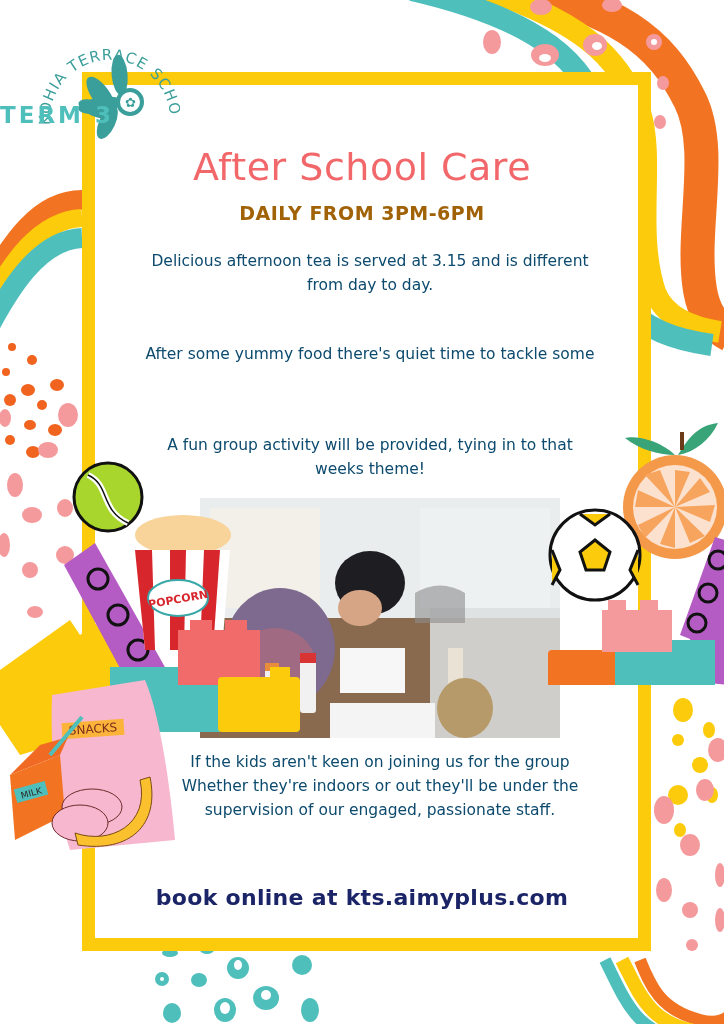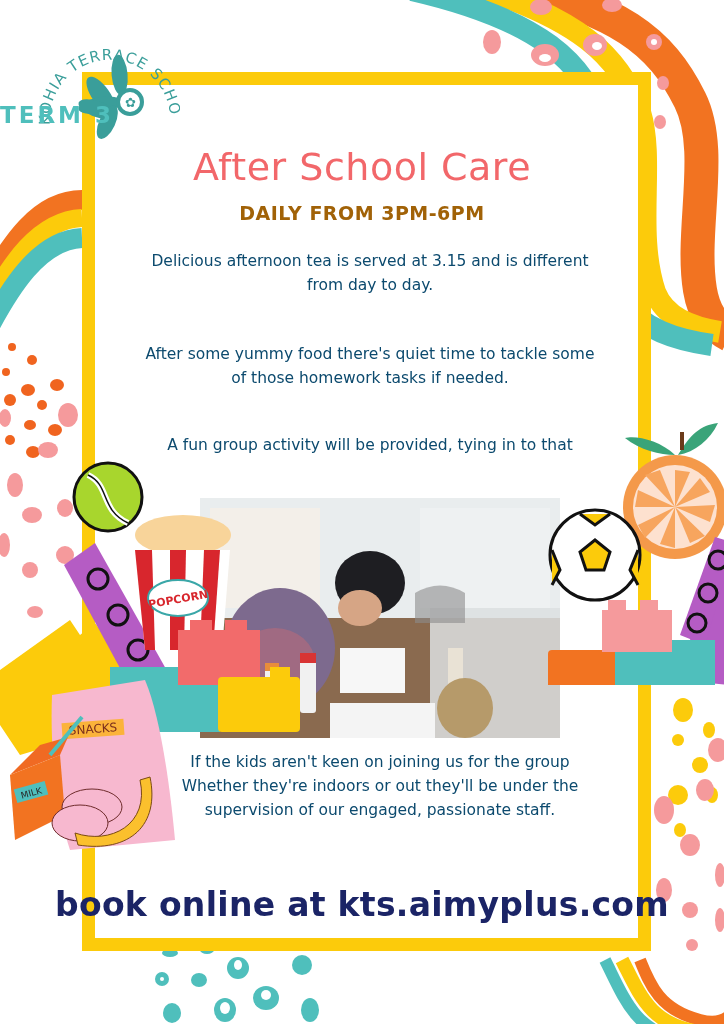--- a/index.html
+++ b/index.html
@@ -26,21 +26,21 @@
     font-family: "DejaVu Sans", sans-serif; font-weight: bold;
     font-size: 19px; color: #a16207; letter-spacing: 0.5px;
   }
   .body-text {
     font-family: "DejaVu Sans", sans-serif; font-size: 15.5px; line-height: 24px;
     color: #0c4a6e; text-align: center; left: 130px; width: 480px;
   }
   .book {
     left: 0; width: 724px; top: 885px; text-align: center;
     font-family: "DejaVu Sans", sans-serif; font-weight: bold;
-    font-size: 33px; color: #1b2466; letter-spacing: 0.3px;
+    font-size: 22px; color: #1b2466; letter-spacing: 0.3px;
   }
   .photo {
     left: 200px; top: 498px; width: 360px; height: 240px; overflow: hidden;
     background: linear-gradient(180deg, #e8ecee 0%, #dfe3e4 45%, #a8876a 62%, #7b5c43 100%);
   }
   .logo-text { font-size: 15px; fill: #3a9e9a; letter-spacing: 1.2px; font-family: "DejaVu Sans", sans-serif; }
 </style>
 </head>
 <body>
 
@@ -168,24 +168,24 @@
 <div class="abs term">TERM 3</div>
 <div class="abs title">After School Care</div>
 <div class="abs hours">DAILY FROM 3PM-6PM</div>
 
 <div class="abs body-text" style="top:249px;">
   <div>Delicious afternoon tea is served at 3.15 and is different</div>
   <div>from day to day.</div>
 </div>
 <div class="abs body-text" style="top:329px;margin-top:13px;">
   <div>After some yummy food there's quiet time to tackle some</div>
-  <div>of those homework tasks if needed.</div>
 </div>
 <div class="abs body-text" style="top:433px;">
   <div>A fun group activity will be provided, tying in to that</div>
+  <div>weeks theme!</div>
 </div>
 
 <div class="abs photo">
   <svg width="360" height="240" viewBox="0 0 360 240" xmlns="http://www.w3.org/2000/svg">
     <rect x="0" y="0" width="360" height="125" fill="#e9edee"></rect>
     <rect x="10" y="10" width="110" height="100" fill="#f3efe9"></rect>
     <rect x="220" y="10" width="130" height="100" fill="#eef1f2"></rect>
     <rect x="0" y="120" width="360" height="120" fill="#8a6a4f"></rect>
     <rect x="230" y="110" width="130" height="130" fill="#dcdfe0" opacity="0.85"></rect>
     <path d="M215 95 Q 240 80 265 95 L 265 125 L 215 125 Z" fill="#8c8c8c" opacity="0.6"></path>

